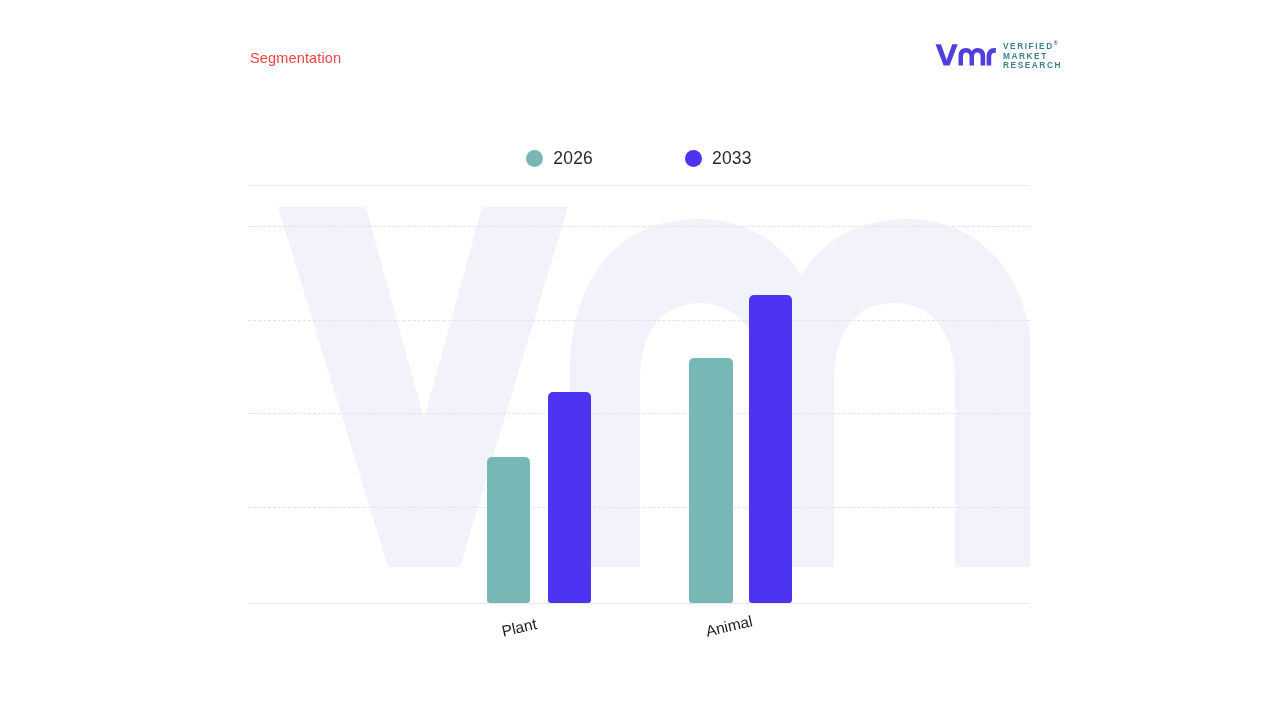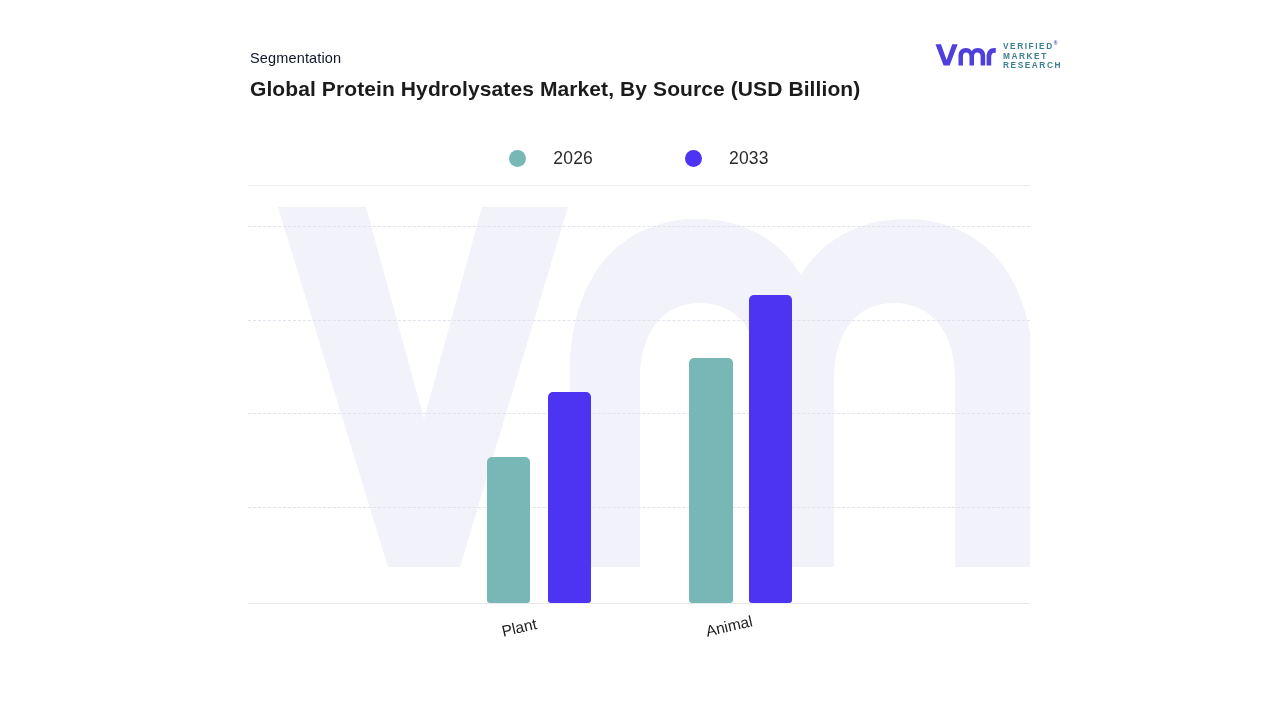--- a/index.html
+++ b/index.html
@@ -19,21 +19,21 @@
     height: 720px;
     background: #ffffff;
   }
 
   
   .eyebrow {
     position: absolute;
     left: 250px;
     top: 50px;
     font-size: 14.5px;
-    color: #0f172a;
+    color: #ef4444;
     letter-spacing: 0.15px;
     white-space: nowrap;
   }
 
   .chart-title {
     position: absolute;
     left: 250px;
     top: 75px;
     width: 640px;
     font-size: 21px;
@@ -82,21 +82,21 @@
     top: 148px;
     width: 782px;
     display: flex;
     justify-content: center;
     align-items: center;
     gap: 92px;
   }
   .legend-item {
     display: flex;
     align-items: center;
-    gap: 27px;
+    gap: 10px;
     cursor: pointer;
   }
   .legend-swatch {
     width: 17px;
     height: 17px;
     border-radius: 50%;
     flex: 0 0 auto;
   }
   .legend-label {
     font-size: 17.5px;
@@ -183,21 +183,20 @@
     transform-origin: left top;
     white-space: nowrap;
   }
 </style>
 </head>
 <body>
 
 <div id="canvas">
 
   <div class="eyebrow">Segmentation</div>
-  <div class="chart-title">Global Protein Hydrolysates Market, By Source (USD Billion)</div>
 
   <div class="logo">
     <svg class="logo-mark" viewBox="0 0 62 28" aria-hidden="true">
       <path d="M1.5 3.2 L7.0 3.2 L12.6 19.0 L18.2 3.2 L23.7 3.2 L15.6 24.6 L9.6 24.6 Z" fill="#4f3fdc"></path>
       <path d="M24.5 24.6 L24.5 14.9 C24.5 10.1 27.6 7.1 31.9 7.1 C34.6 7.1 36.6 8.3 37.8 10.2 C39.1 8.3 41.2 7.1 43.9 7.1 C48.2 7.1 51.2 10.1 51.2 14.9 L51.2 24.6 L46.6 24.6 L46.6 15.4 C46.6 13.0 45.4 11.5 43.3 11.5 C41.2 11.5 40.0 13.0 40.0 15.4 L40.0 24.6 L35.5 24.6 L35.5 15.4 C35.5 13.0 34.3 11.5 32.2 11.5 C30.1 11.5 29.0 13.0 29.0 15.4 L29.0 24.6 Z" fill="#4f3fdc"></path>
       <path d="M52.6 24.6 L52.6 15.6 C52.6 10.4 55.7 7.1 60.3 7.1 L61.8 7.1 L61.8 11.7 L60.6 11.7 C58.5 11.7 57.2 13.2 57.2 15.9 L57.2 24.6 Z" fill="#4f3fdc"></path>
     </svg>
     <div class="logo-words">
       <span class="line1"><span>VERIFIED</span><sup>®</sup></span>
       <span>MARKET</span>

